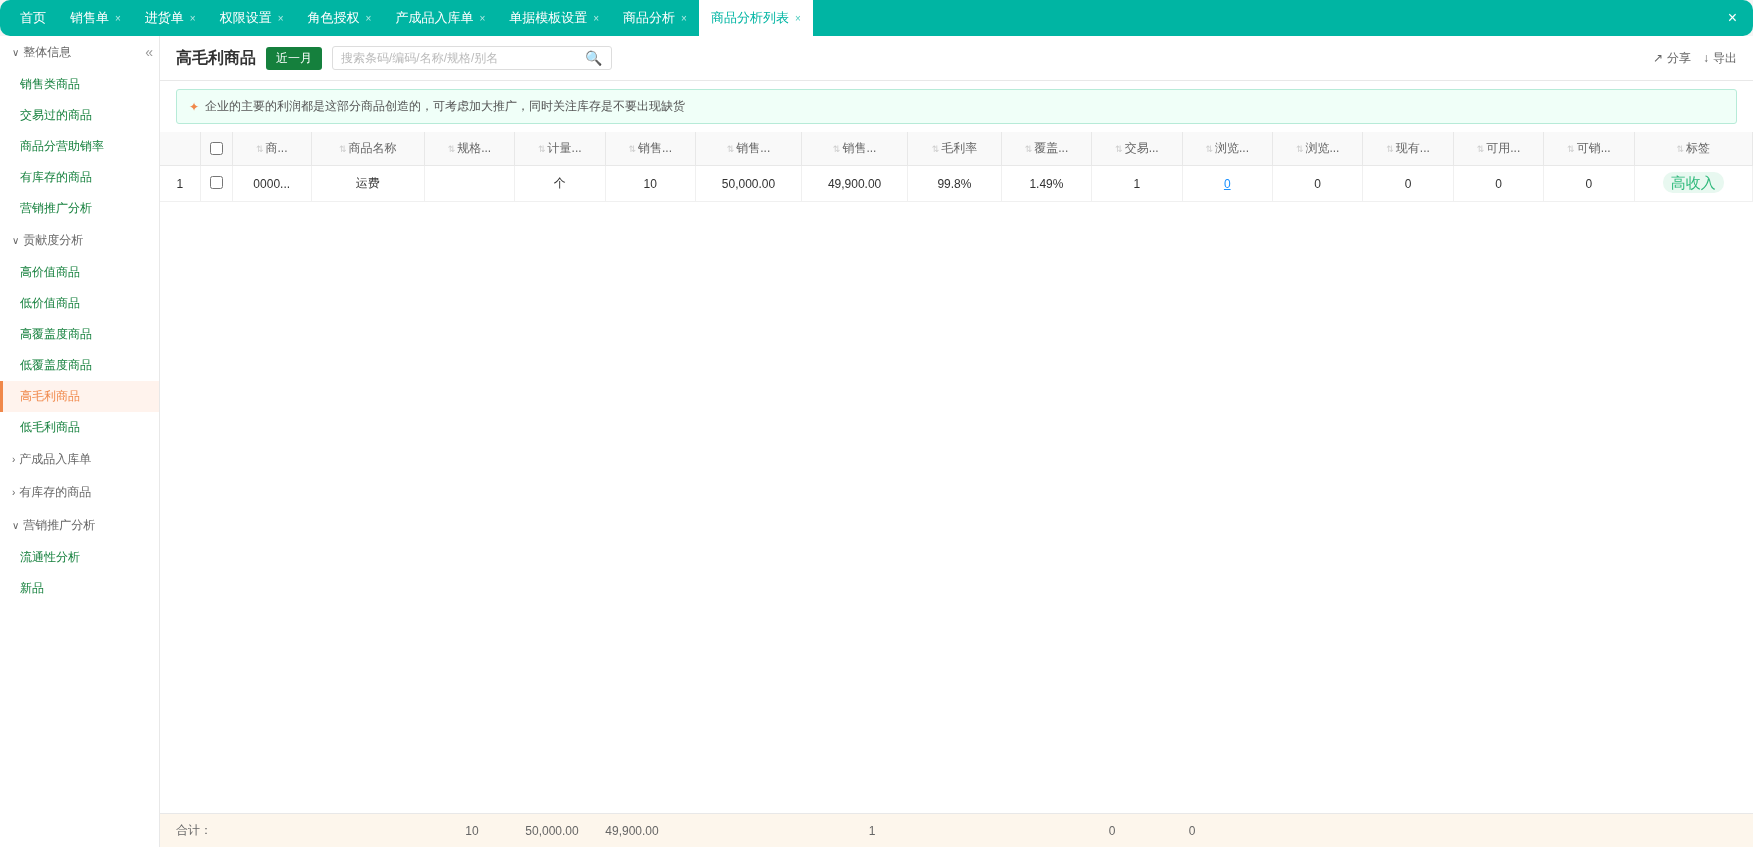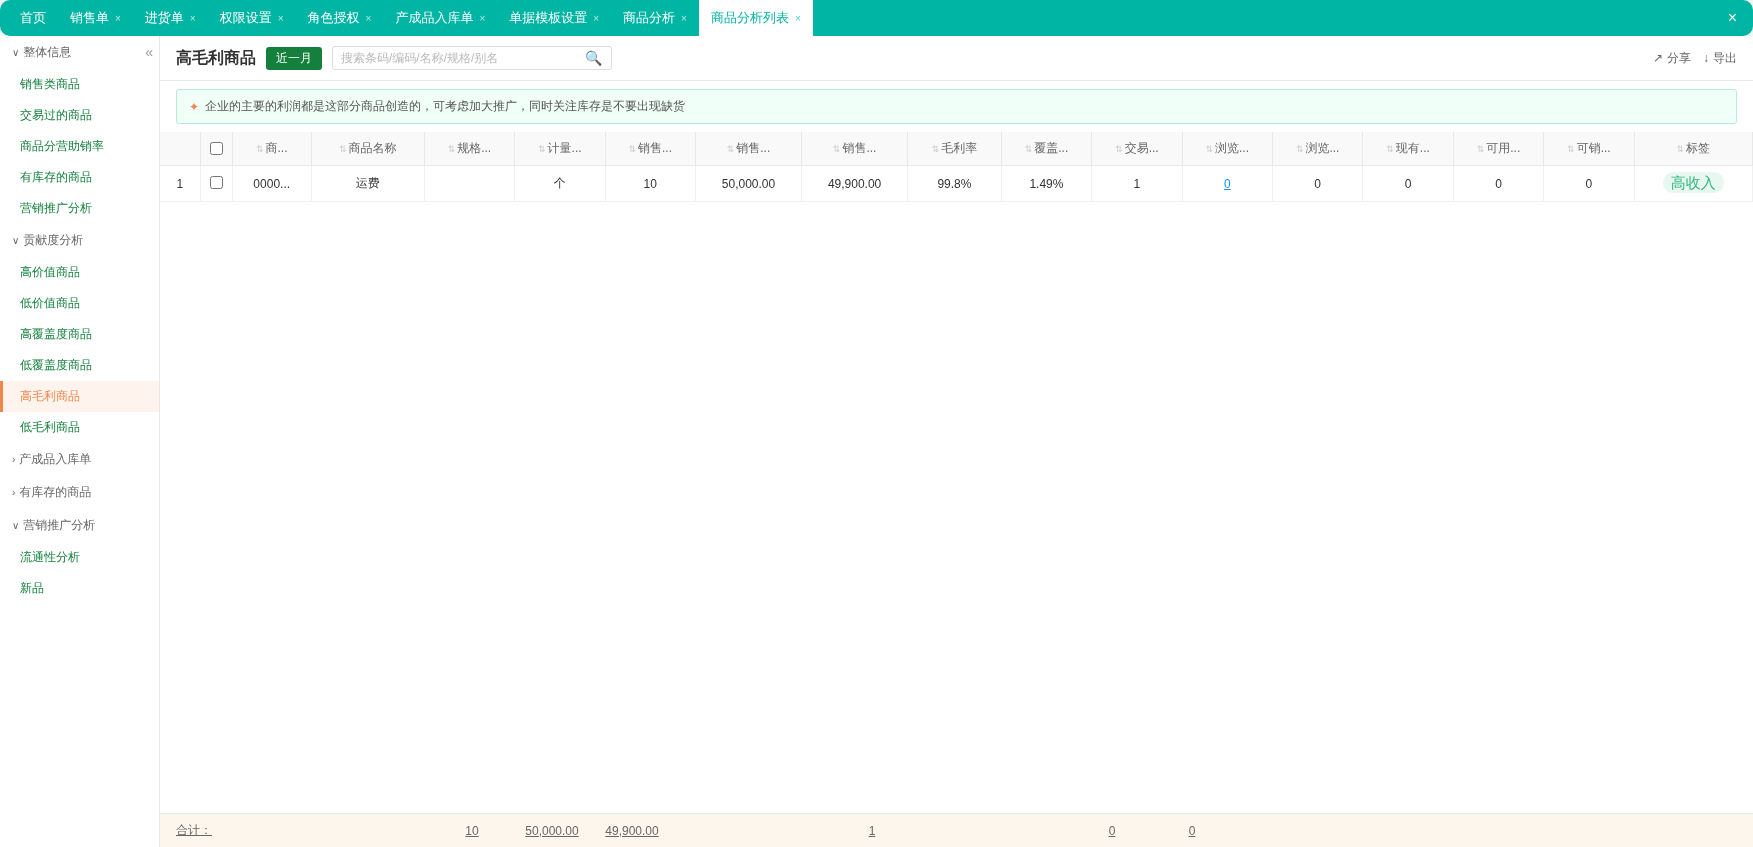--- a/index.html
+++ b/index.html
@@ -229,21 +229,20 @@
       left: 160px;
       right: 0;
       background: #fdf6ec;
       border-top: 1px solid #e8e8e8;
       padding: 8px 16px;
       display: flex;
       align-items: center;
       font-size: 12px;
       color: #666;
       gap: 0;
-      text-decoration: underline;
     }
     .footer-label { margin-right: 20px; }
     .footer-cell {
       min-width: 80px;
       text-align: center;
       padding: 0 8px;
     }
 
     
     ::-webkit-scrollbar { width: 6px; height: 6px; }

